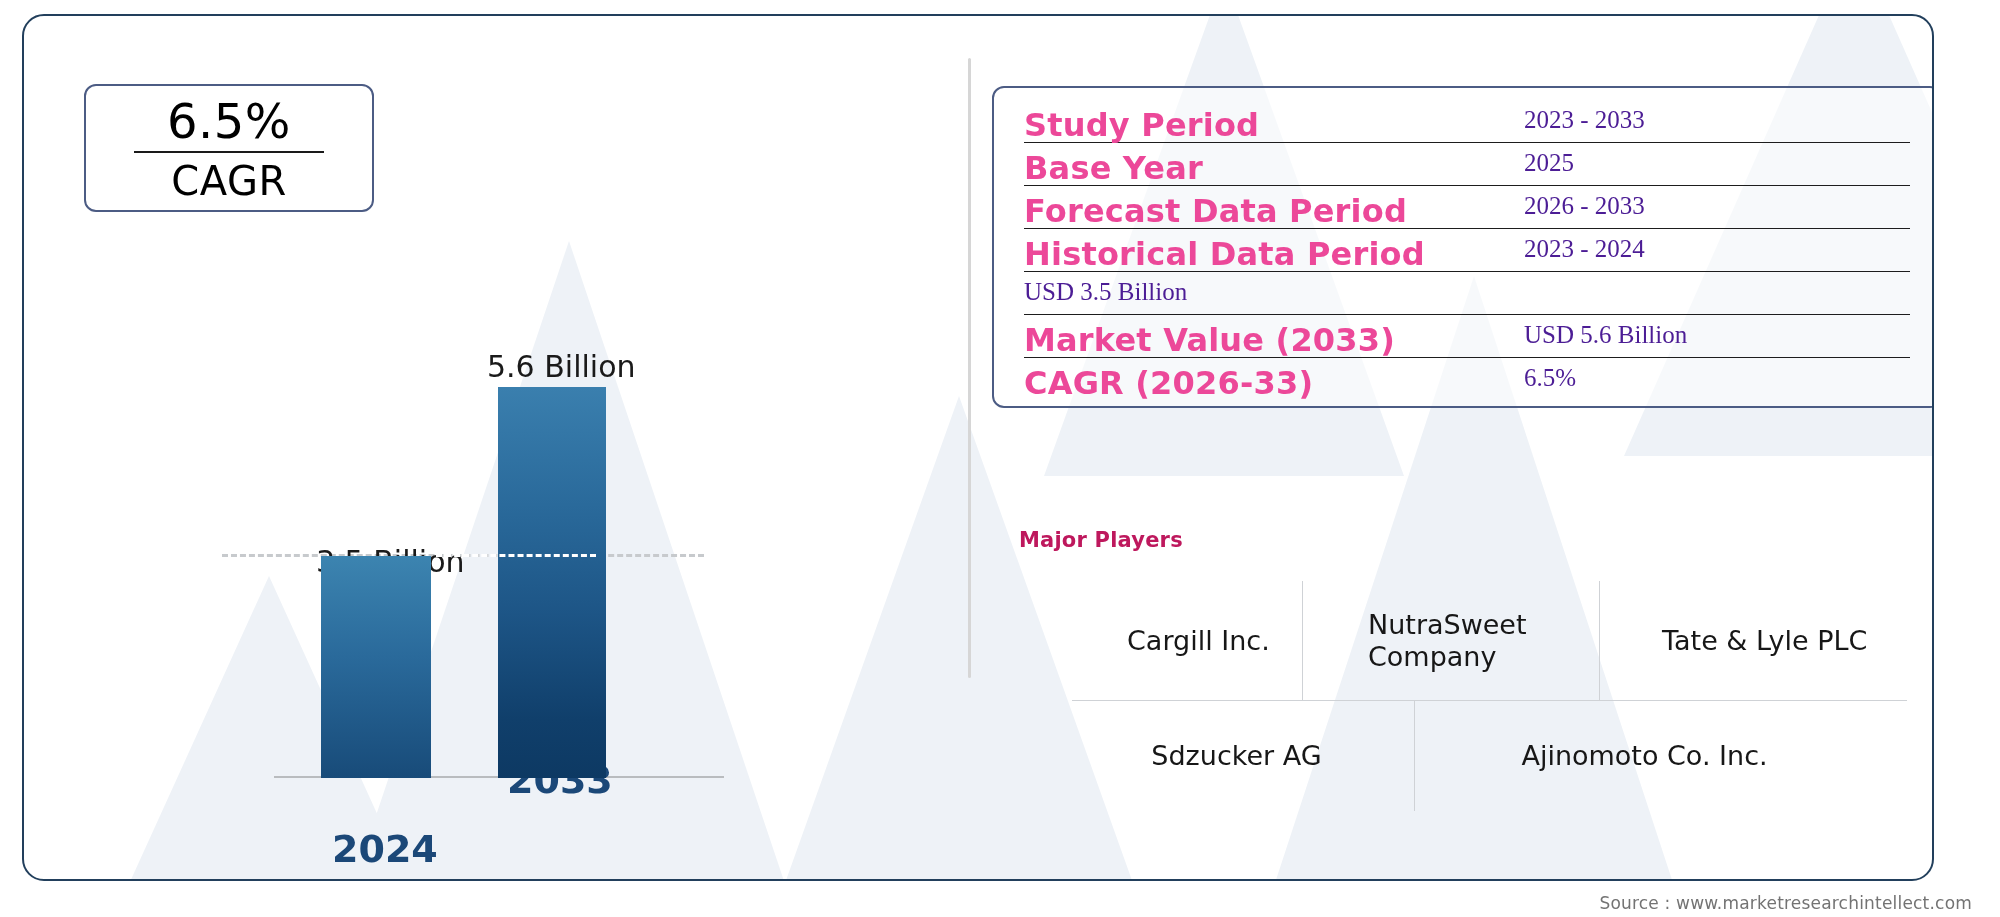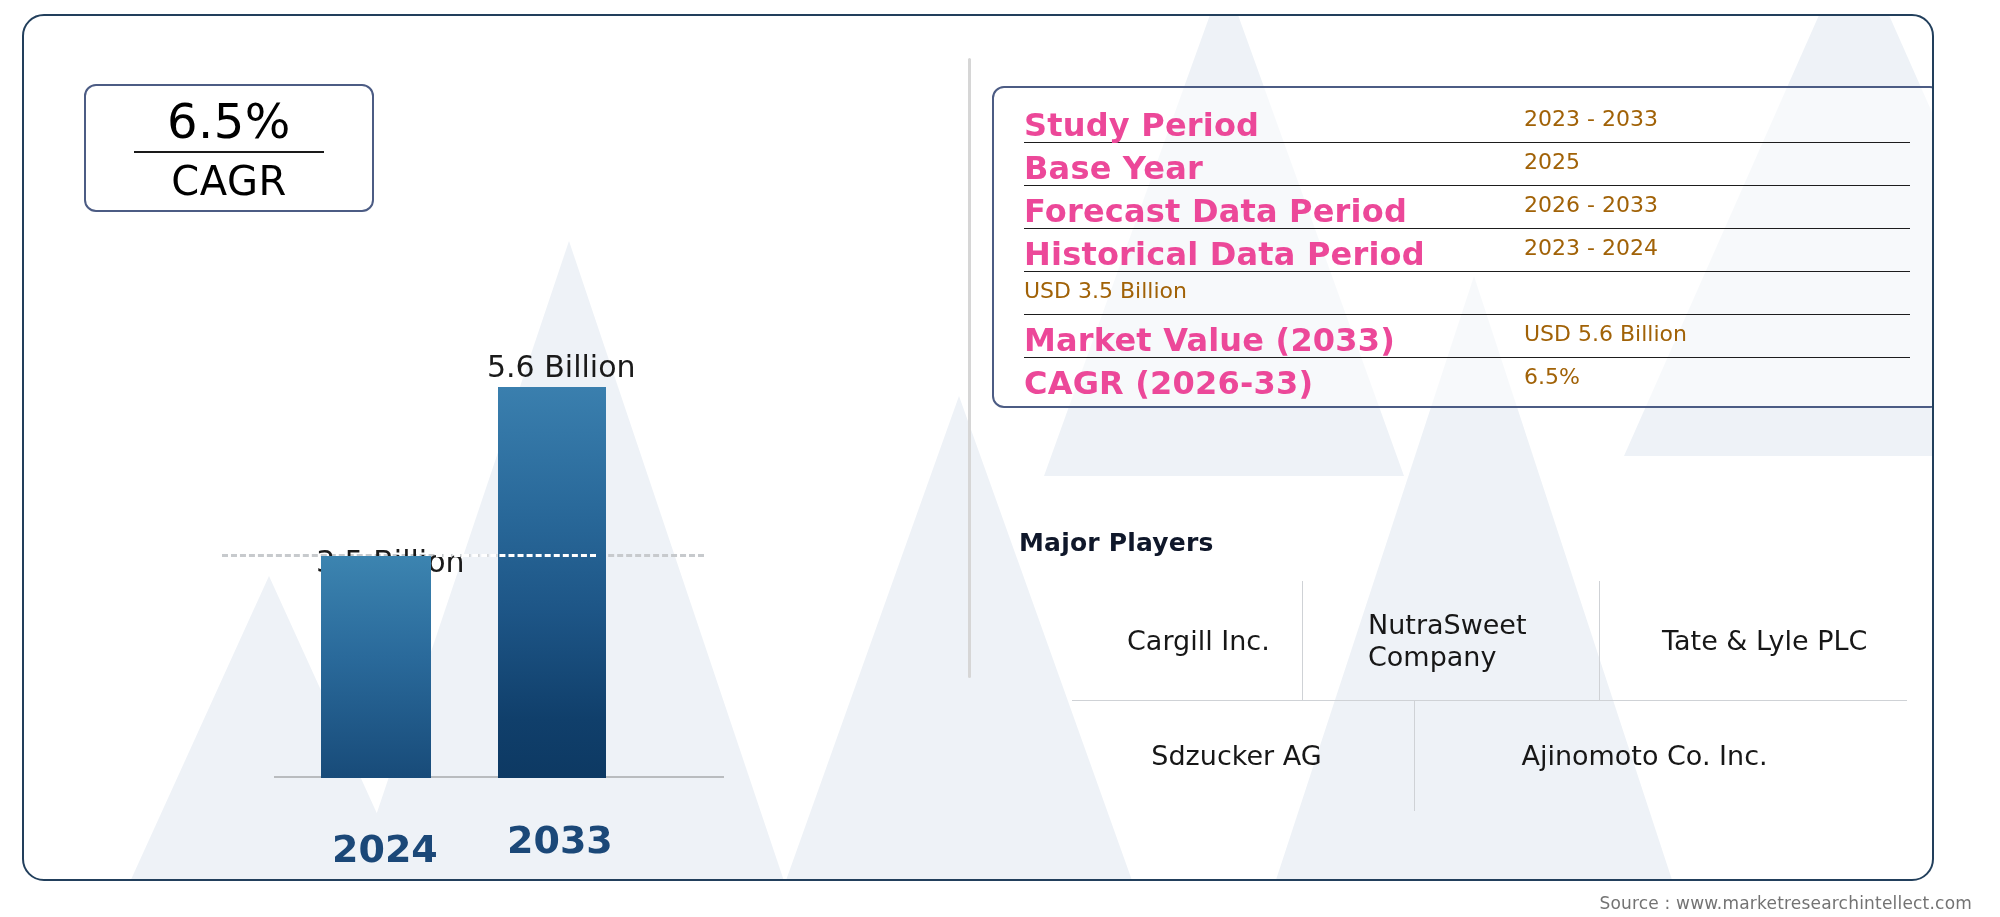--- a/index.html
+++ b/index.html
@@ -106,21 +106,21 @@
   }
   .lbl-2024 { left: 232px; top: 328px; margin-top: 30px; }
   .lbl-2033 { left: 403px; top: 163px; }
   .year {
     position: absolute;
     font-size: 38px; font-weight: bold; color: #1b4878;
     white-space: nowrap;
     font-family: "DejaVu Sans", sans-serif;
   }
   .yr-2024 { left: 248px; top: 600px; margin-top: 41px; }
-  .yr-2033 { left: 423px; top: 632px; }
+  .yr-2033 { left: 423px; top: 572px; }
 
   
   .info-box {
     position: absolute;
     left: 968px; top: 70px;
     width: 950px; height: 322px;
     border: 2.5px solid #4c5c84;
     border-radius: 12px;
     background: rgba(255,255,255,0.55);
     padding: 12px 30px 4px 30px;
@@ -134,30 +134,31 @@
   .info-row:last-child { border-bottom: none; }
   .info-key {
     width: 500px;
     font-size: 32px;
     font-weight: bold;
     color: #ec4899;
     letter-spacing: 0.2px;
     white-space: nowrap;
   }
   .info-val {
-    font-size: 22px;
-    color: #a16207;
-    white-space: nowrap;
+    font-size: 25px;
+    color: #4c1d95;
+    white-space: nowrap;
+    font-family: Liberation Serif, serif;
   }
 
   
   .mp-title {
     position: absolute;
     left: 995px; top: 512px;
-    font-size: 25px; font-weight: bold; color: #0f172a;
+    font-size: 21px; font-weight: bold; color: #be185d;
     letter-spacing: 0.2px;
   }
   .mp-grid {
     position: absolute;
     left: 1035px; top: 565px;
     width: 835px; height: 230px;
   }
   .mp-row1 {
     position: absolute; left: 13px; top: 0;
     width: 835px; height: 120px;

